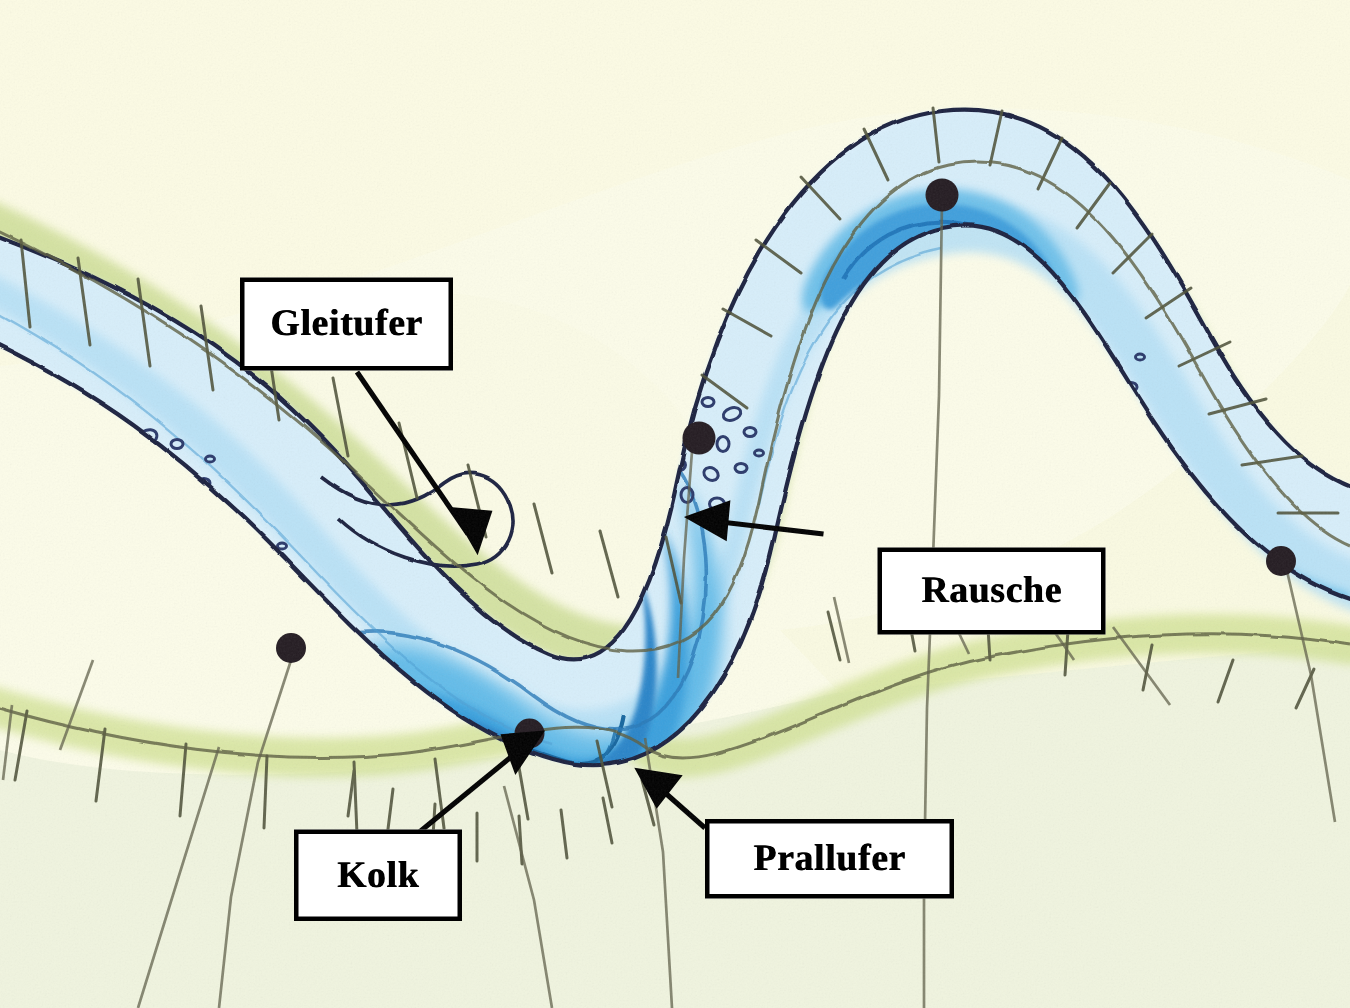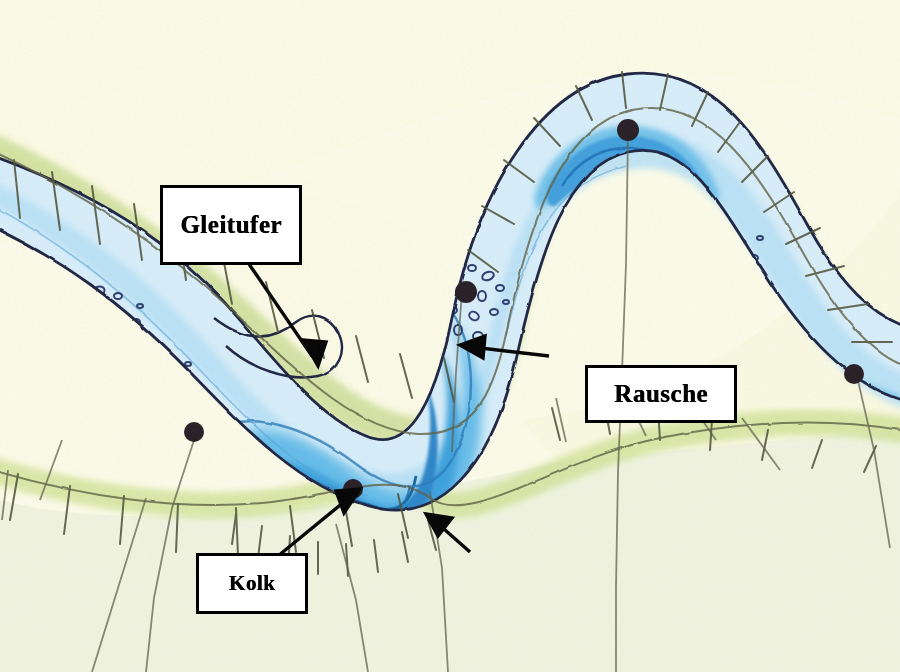--- a/index.html
+++ b/index.html
@@ -26,23 +26,23 @@
     border:3px solid #000000;
     box-sizing:border-box;
     display:flex;align-items:center;justify-content:center;
     font-weight:bold;
     color:#000;
     letter-spacing:.5px;
     font-family:"Liberation Serif", serif;
     z-index:40;
     text-shadow:0.5px 0 0 #000;
   }
-  #lbl-gleitufer{left:160px;top:185px;width:142px;height:80px;font-size:25px;}
+  #lbl-gleitufer{left:160px;top:185px;width:142px;height:62px;font-size:25px;}
   #lbl-rausche{left:549px;top:365px;width:152px;height:58px;font-size:25px;margin-left:36px;}
-  #lbl-kolk{left:196px;top:553px;width:112px;height:61px;font-size:21px;}
+  #lbl-kolk{left:196px;top:553px;width:112px;height:61px;font-size:25px;}
   #lbl-prallufer{left:470px;top:546px;width:166px;height:53px;font-size:25px;}
 </style>
 </head>
 <body>
 
 <div id="stage">
 
   <div id="topband"></div>
 
   <svg id="scene" viewBox="0 0 900 672" preserveAspectRatio="none">
@@ -406,14 +406,17 @@
   </div>
 
   <div class="label-box" id="lbl-rausche">
     <span>Rausche</span>
   </div>
 
   <div class="label-box" id="lbl-kolk">
     <span>Kolk</span>
   </div>
 
+  <div class="label-box" id="lbl-prallufer">
+    <span>Prallufer</span>
+  </div>
 
 </div>
 
 </body></html>

